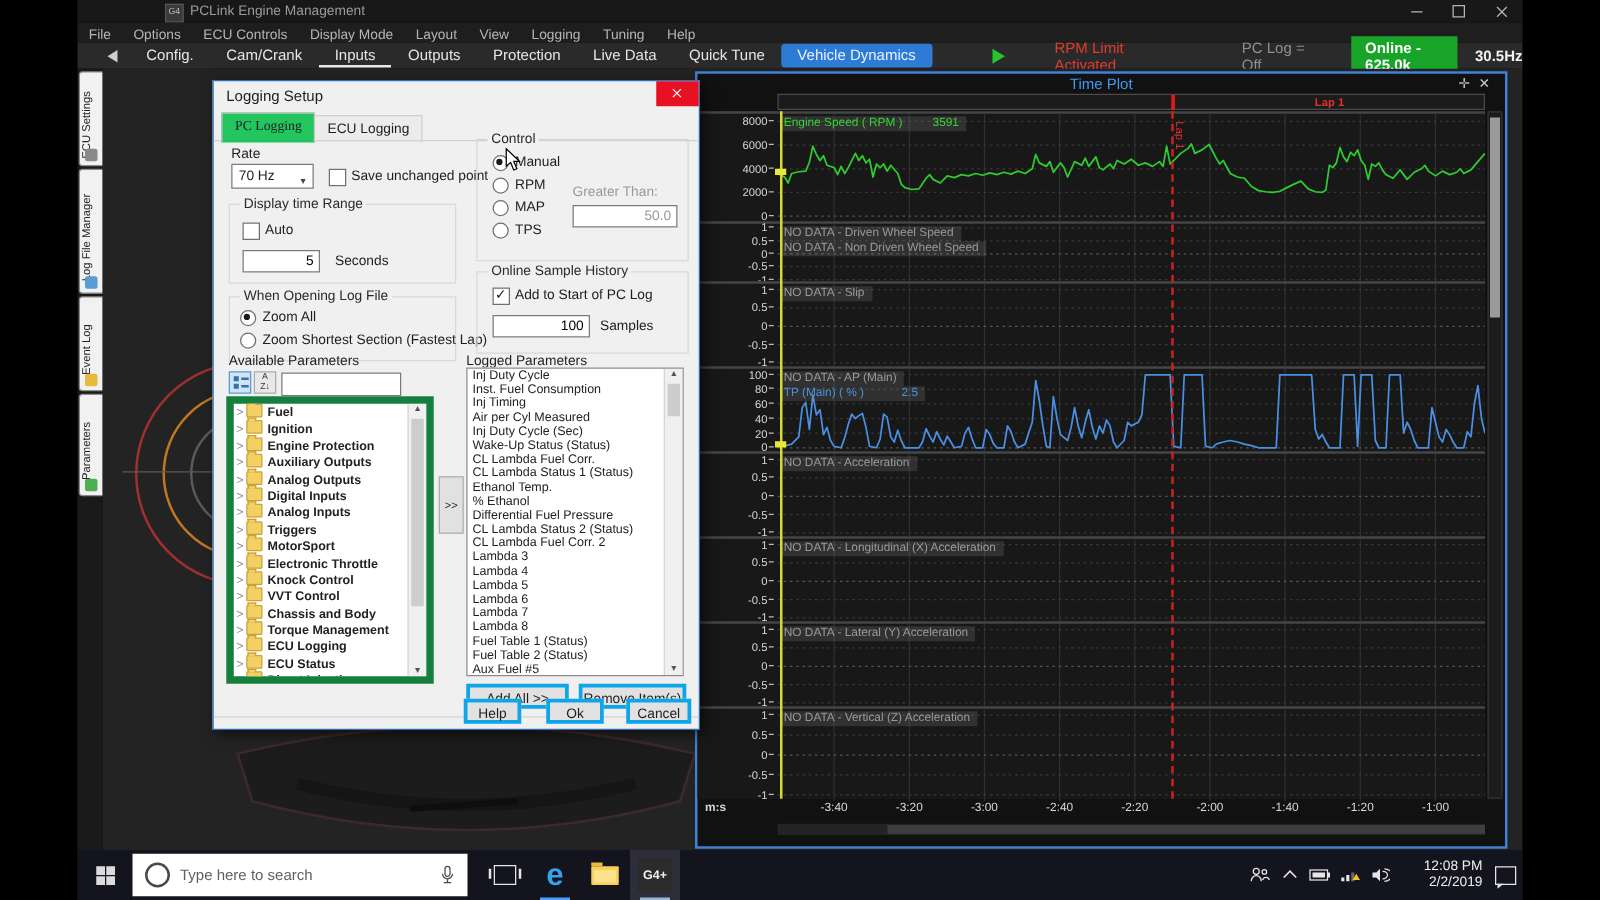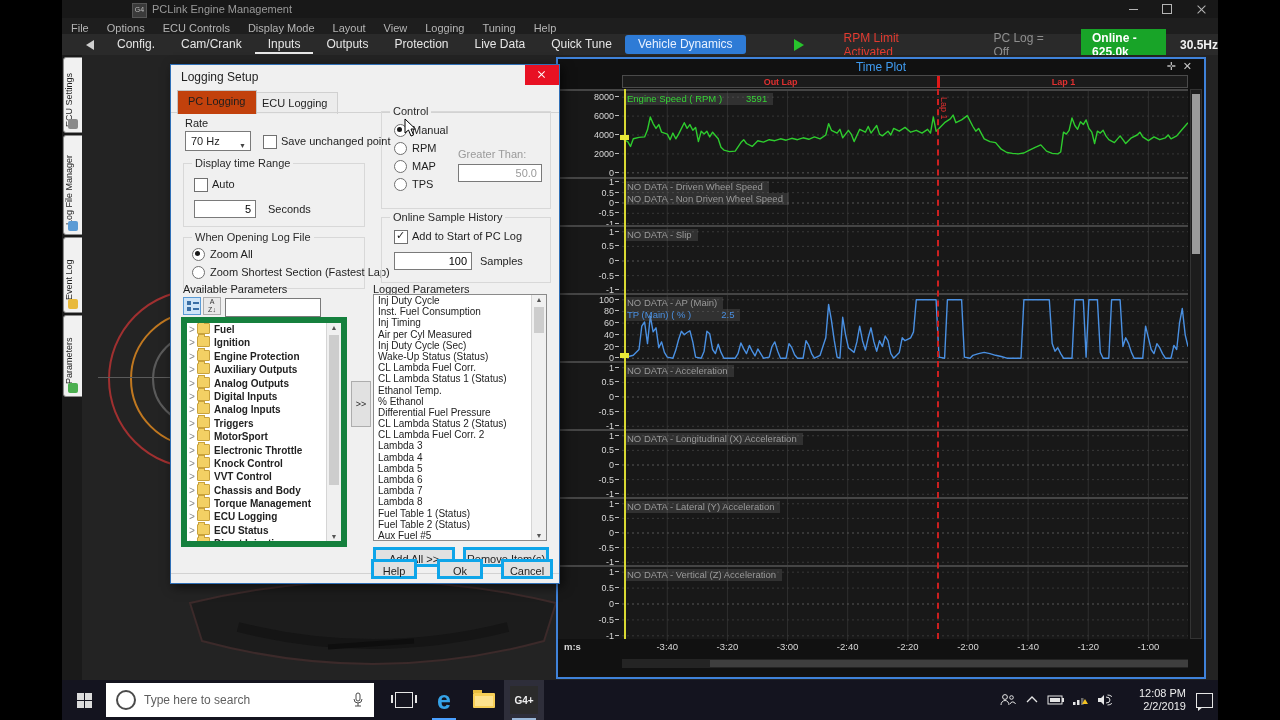--- a/index.html
+++ b/index.html
@@ -62,21 +62,21 @@
   #vscroll{left:632px;top:30px;width:12px;height:550px;background:#1c1c1c;border:1px solid #333;box-sizing:border-box;}
   #vthumb{position:absolute;left:1px;top:4px;width:8px;height:160px;background:#9a9a9a;}
   #hscroll{left:64px;top:600px;width:566px;height:9px;background:#242424;}
   #hthumb{position:absolute;left:88px;top:1px;width:478px;height:7px;background:#3e3e3e;}
   
   #dialog{left:170px;top:64px;width:390px;height:520px;background:#f0f0f0;border:1px solid #2f6fb6;box-sizing:border-box;box-shadow:3px 3px 10px rgba(0,0,0,.6);font-size:11px;color:#1e1e1e;}
   #dlg-title{left:10px;top:5px;font-size:12px;}
   #dlg-close{right:0;top:0;width:34px;height:20px;background:#e81123;}
   #dlg-close .x1,#dlg-close .x2{background:#fff;width:9px;left:12px;top:9px;}
   .dtab{position:absolute;height:21px;line-height:21px;padding:0 10px;border:1px solid #d0d0d0;border-bottom:none;background:#ececec;font-size:11px;}
-  .dtab.active{background:#c2410c;height:23px;z-index:2;border-color:#c4c4c4;}
+  .dtab.active{background:#22c55e;height:23px;z-index:2;border-color:#c4c4c4;font-family:Liberation Serif, serif;}
   #dlg-body-line{left:0;top:47px;width:100%;height:1px;background:#d2d2d2;}
   .gb{position:absolute;border:1px solid #d8d8d8;}
   .gb-title{position:absolute;top:-7px;left:8px;background:#f0f0f0;padding:0 3px;font-size:11px;color:#2a2a2a;white-space:nowrap;}
   .cb{position:absolute;width:12px;height:12px;border:1px solid #707070;background:#fff;}
   .cb.checked::after{content:"✓";position:absolute;left:1px;top:-2px;font-size:11px;color:#1a1a1a;}
   .rb{position:absolute;width:11px;height:11px;border:1px solid #707070;border-radius:50%;background:#fff;}
   .rb.sel::after{content:"";position:absolute;left:2px;top:2px;width:5px;height:5px;border-radius:50%;background:#1a1a1a;}
   .lbl{position:absolute;white-space:nowrap;}
   .lbl.gray{color:#9a9a9a;}
   .tin{position:absolute;background:#fff;border:1px solid #7a7a7a;font-size:11px;font-family:"Liberation Sans",sans-serif;text-align:right;padding:0 4px;box-sizing:border-box;}
@@ -198,21 +198,20 @@
       <path d="M60,52 Q195,86 330,52" fill="none" stroke="#151515" stroke-width="10"></path>
       <path d="M150,72 L236,66" fill="none" stroke="#0e0e0e" stroke-width="5"></path>
     </svg>
   </div>
 
   <div id="timeplot" class="abs">
     <div id="tp-title" class="abs">Time Plot</div>
     <div id="tp-move" class="abs">✛</div>
     <div id="tp-close" class="abs">✕</div>
     <div id="lapbar" class="abs">
-      <div class="lap-label" id="lap-left" style="left: 0px; width: 315.262px;">Out Lap</div>
       <div id="lap-div" style="left: 314.262px;"></div>
       <div class="lap-label" id="lap-right" style="left: 315.262px; width: 250.738px;">Lap 1</div>
     </div>
     <div id="rows" class="abs">
         <div class="trow" style="top: 0px; height: 88px;">
           <div class="ycol">
             <span class="ytick" style="top: 6.16px;">8000</span>
             <span class="ytick" style="top: 25.08px;">6000</span>
             <span class="ytick" style="top: 44px;">4000</span>
             <span class="ytick" style="top: 62.92px;">2000</span>

